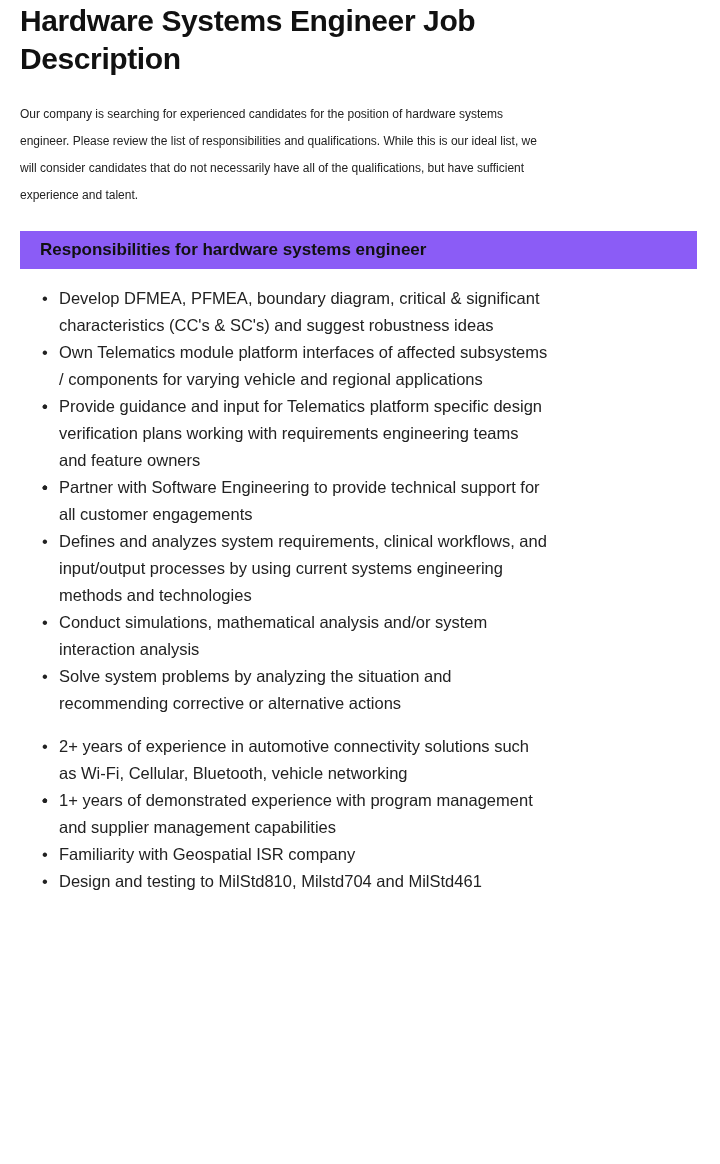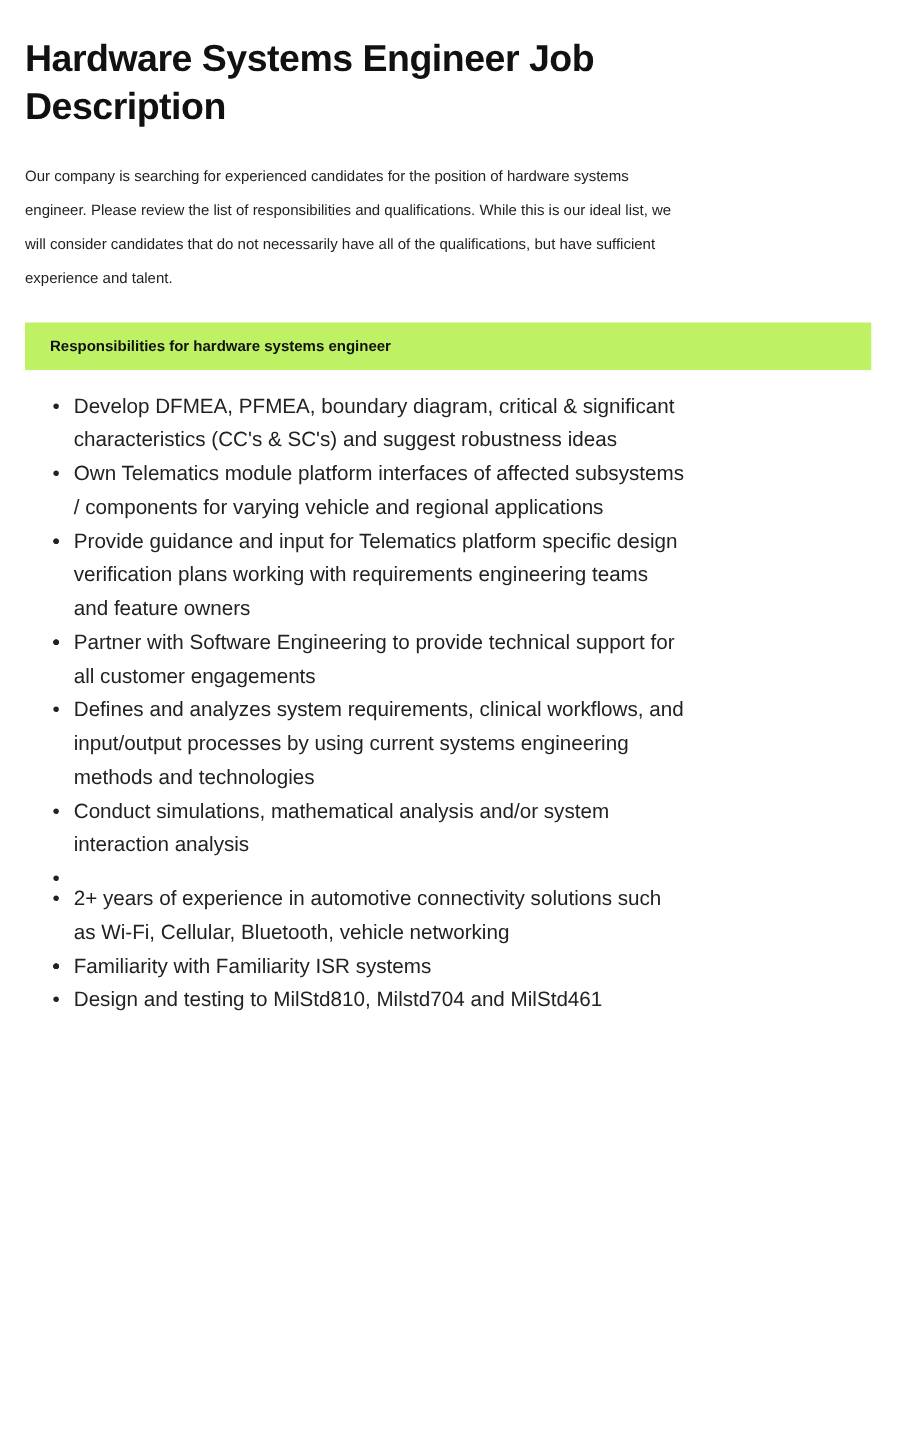--- a/index.html
+++ b/index.html
@@ -13,21 +13,20 @@
     height: 1164px;
     overflow: hidden;
     font-family: "Liberation Sans", "DejaVu Sans", sans-serif;
     color: #1a1a1a;
     -webkit-font-smoothing: antialiased;
   }
   .page {
     width: 568px;
     box-sizing: border-box;
     padding: 0 20px;
-    margin-top: 27px;
   }
   .doc-title {
     font-size: 30px;
     line-height: 38px;
     font-weight: 700;
     letter-spacing: -0.4px;
     color: #111111;
     margin: 0;
     padding-top: 2px;
   }
@@ -35,22 +34,22 @@
     font-size: 12px;
     line-height: 27px;
     color: #222222;
     margin: 0;
     padding-top: 23px;
   }
   .section {
     margin-top: 0;
   }
   .section-header {
-    background: #bef264;
-    font-size: 12px;
+    background: #8b5cf6;
+    font-size: 17px;
     line-height: 20px;
     font-weight: 700;
     color: #111111;
     padding: 9px 0 9px 20px;
     margin-top: 22px;
     width: 677px;
     box-sizing: border-box;
   }
   .section-list {
     list-style: none;
@@ -90,28 +89,28 @@
     <ul class="section-list" id="list-0">
         <li><span class="bullet">•</span><span>Develop DFMEA, PFMEA, boundary diagram, critical &amp; significant characteristics (CC's &amp; SC's) and suggest robustness ideas</span></li>
         <li><span class="bullet">•</span><span>Own Telematics module platform interfaces of affected subsystems / components for varying vehicle and regional applications</span></li>
         <li><span class="bullet">•</span></li>
         <li><span class="bullet">•</span><span>Provide guidance and input for Telematics platform specific design verification plans working with requirements engineering teams and feature owners</span></li>
         <li><span class="bullet">•</span></li>
         <li><span class="bullet">•</span></li>
         <li><span class="bullet">•</span><span>Partner with Software Engineering to provide technical support for all customer engagements</span></li>
         <li><span class="bullet">•</span><span>Defines and analyzes system requirements, clinical workflows, and input/output processes by using current systems engineering methods and technologies</span></li>
         <li><span class="bullet">•</span><span>Conduct simulations, mathematical analysis and/or system interaction analysis</span></li>
-        <li><span class="bullet">•</span></li>
+        <li><span class="bullet">•</span><span>Solve system problems by analyzing the situation and recommending corrective or alternative actions</span></li>
       </ul>
   </div>
 
   <div class="section">
     <ul class="section-list" id="list-1">
         <li><span class="bullet">•</span><span>2+ years of experience in automotive connectivity solutions such as Wi-Fi, Cellular, Bluetooth, vehicle networking</span></li>
         <li><span class="bullet">•</span></li>
         <li><span class="bullet">•</span></li>
-        <li><span class="bullet">•</span></li>
-        <li><span class="bullet">•</span><span>Familiarity with Familiarity ISR systems</span></li>
+        <li><span class="bullet">•</span><span>1+ years of demonstrated experience with program management and supplier management capabilities</span></li>
+        <li><span class="bullet">•</span><span>Familiarity with Geospatial ISR company</span></li>
         <li><span class="bullet">•</span><span>Design and testing to MilStd810, Milstd704 and MilStd461</span></li>
       </ul>
   </div>
 
 </div>
 
 </body></html>

